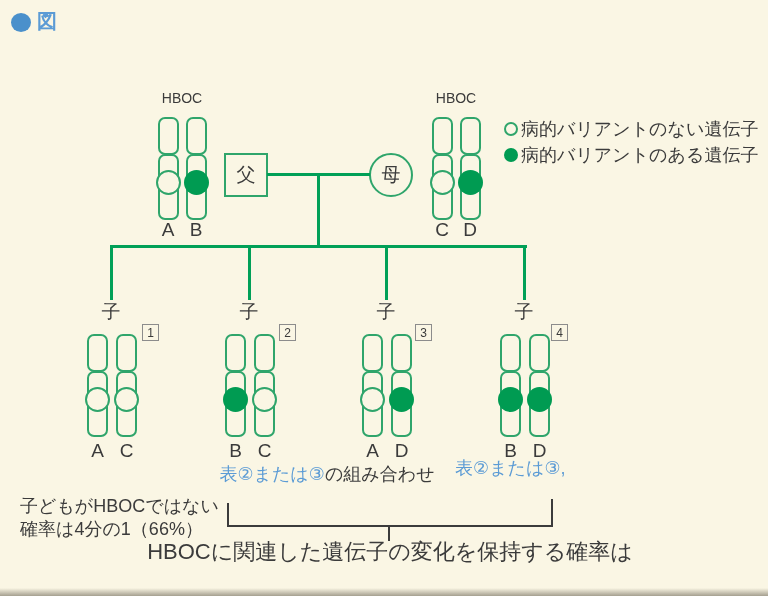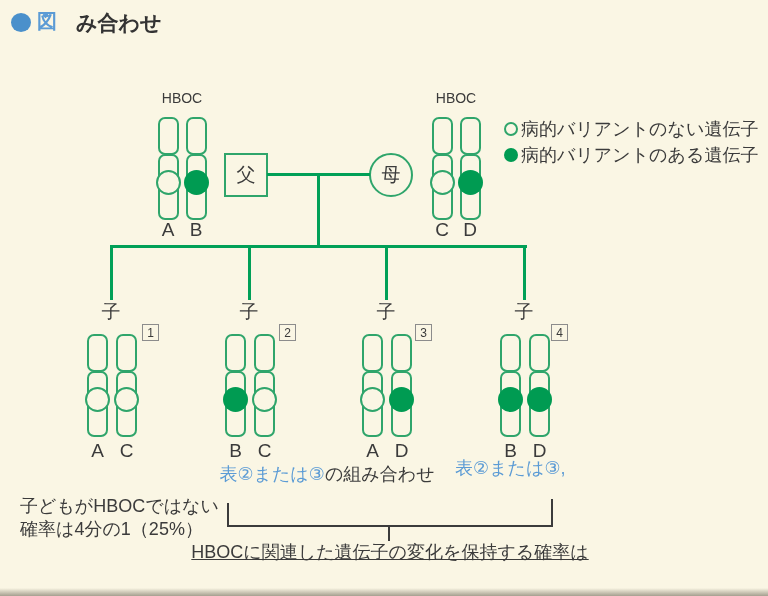--- a/index.html
+++ b/index.html
@@ -53,33 +53,32 @@
   .child-symbol{position:absolute;top:299px;transform:translateX(-50%);font-size:19px;}
   .num-box{position:absolute;top:324px;width:17px;height:17px;box-sizing:border-box;border:1px solid var(--box-border);display:flex;align-items:center;justify-content:center;font-size:12px;background:var(--bg);}
   .geno-row{position:absolute;top:440px;width:50px;display:flex;gap:8px;}
   .geno-row span{display:block;width:21px;text-align:center;font-size:19px;}
 
   
   .caption{position:absolute;top:462px;transform:translateX(-50%);font-size:18px;white-space:nowrap;}
   .caption .b, .blue-txt{color:var(--blue);}
   .caption4{position:absolute;left:455px;top:457px;font-size:18px;line-height:22px;white-space:nowrap;}
   .note-left{position:absolute;left:20px;top:495px;font-size:18px;line-height:23px;white-space:nowrap;}
-  .note-bottom{position:absolute;left:390px;top:541px;transform:translateX(-50%);font-size:18px;line-height:22px;text-align:left;white-space:nowrap;text-decoration:underline;}
+  .note-bottom{position:absolute;left:390px;top:541px;transform:translateX(-50%);font-size:22px;line-height:22px;text-align:left;white-space:nowrap;}
 
   .bottom-shadow{position:absolute;left:0;bottom:0;width:768px;height:8px;background:linear-gradient(to bottom,rgba(120,110,95,0),rgba(95,88,75,0.55));}
 </style>
 </head>
 <body>
 
 <div id="stage">
 
   <div class="title-bullet"></div>
   <div class="title-tag">図</div>
   <div class="title-text">
-    <span>み合わせ</span>
   </div>
 
   <div class="legend">
     <div class="legend-row">
       <span class="legend-dot open"></span>
       <span class="legend-label">病的バリアントのない遺伝子</span>
     </div>
     <div class="legend-row">
       <span class="legend-dot filled"></span>
       <span class="legend-label">病的バリアントのある遺伝子</span>
@@ -198,21 +197,21 @@
 
   <div class="caption" style="left:327px;">
     <span class="b">表②または③</span><span>の組み合わせ</span>
   </div>
   <div class="caption4">
     <div><span class="blue-txt">表②または③,</span></div>
   </div>
 
   <div class="note-left">
     <div>子どもがHBOCではない</div>
-    <div>確率は4分の1（25%）</div>
+    <div>確率は4分の1（66%）</div>
   </div>
 
   <div class="bline" style="left:227px;top:503px;width:2px;height:24px;"></div>
   <div class="bline" style="left:227px;top:525px;width:326px;height:2px;"></div>
   <div class="bline" style="left:551px;top:499px;width:2px;height:28px;"></div>
   <div class="bline" style="left:388px;top:527px;width:2px;height:14px;"></div>
 
   <div class="note-bottom">
     <div>HBOCに関連した遺伝子の変化を保持する確率は</div>
   </div>

